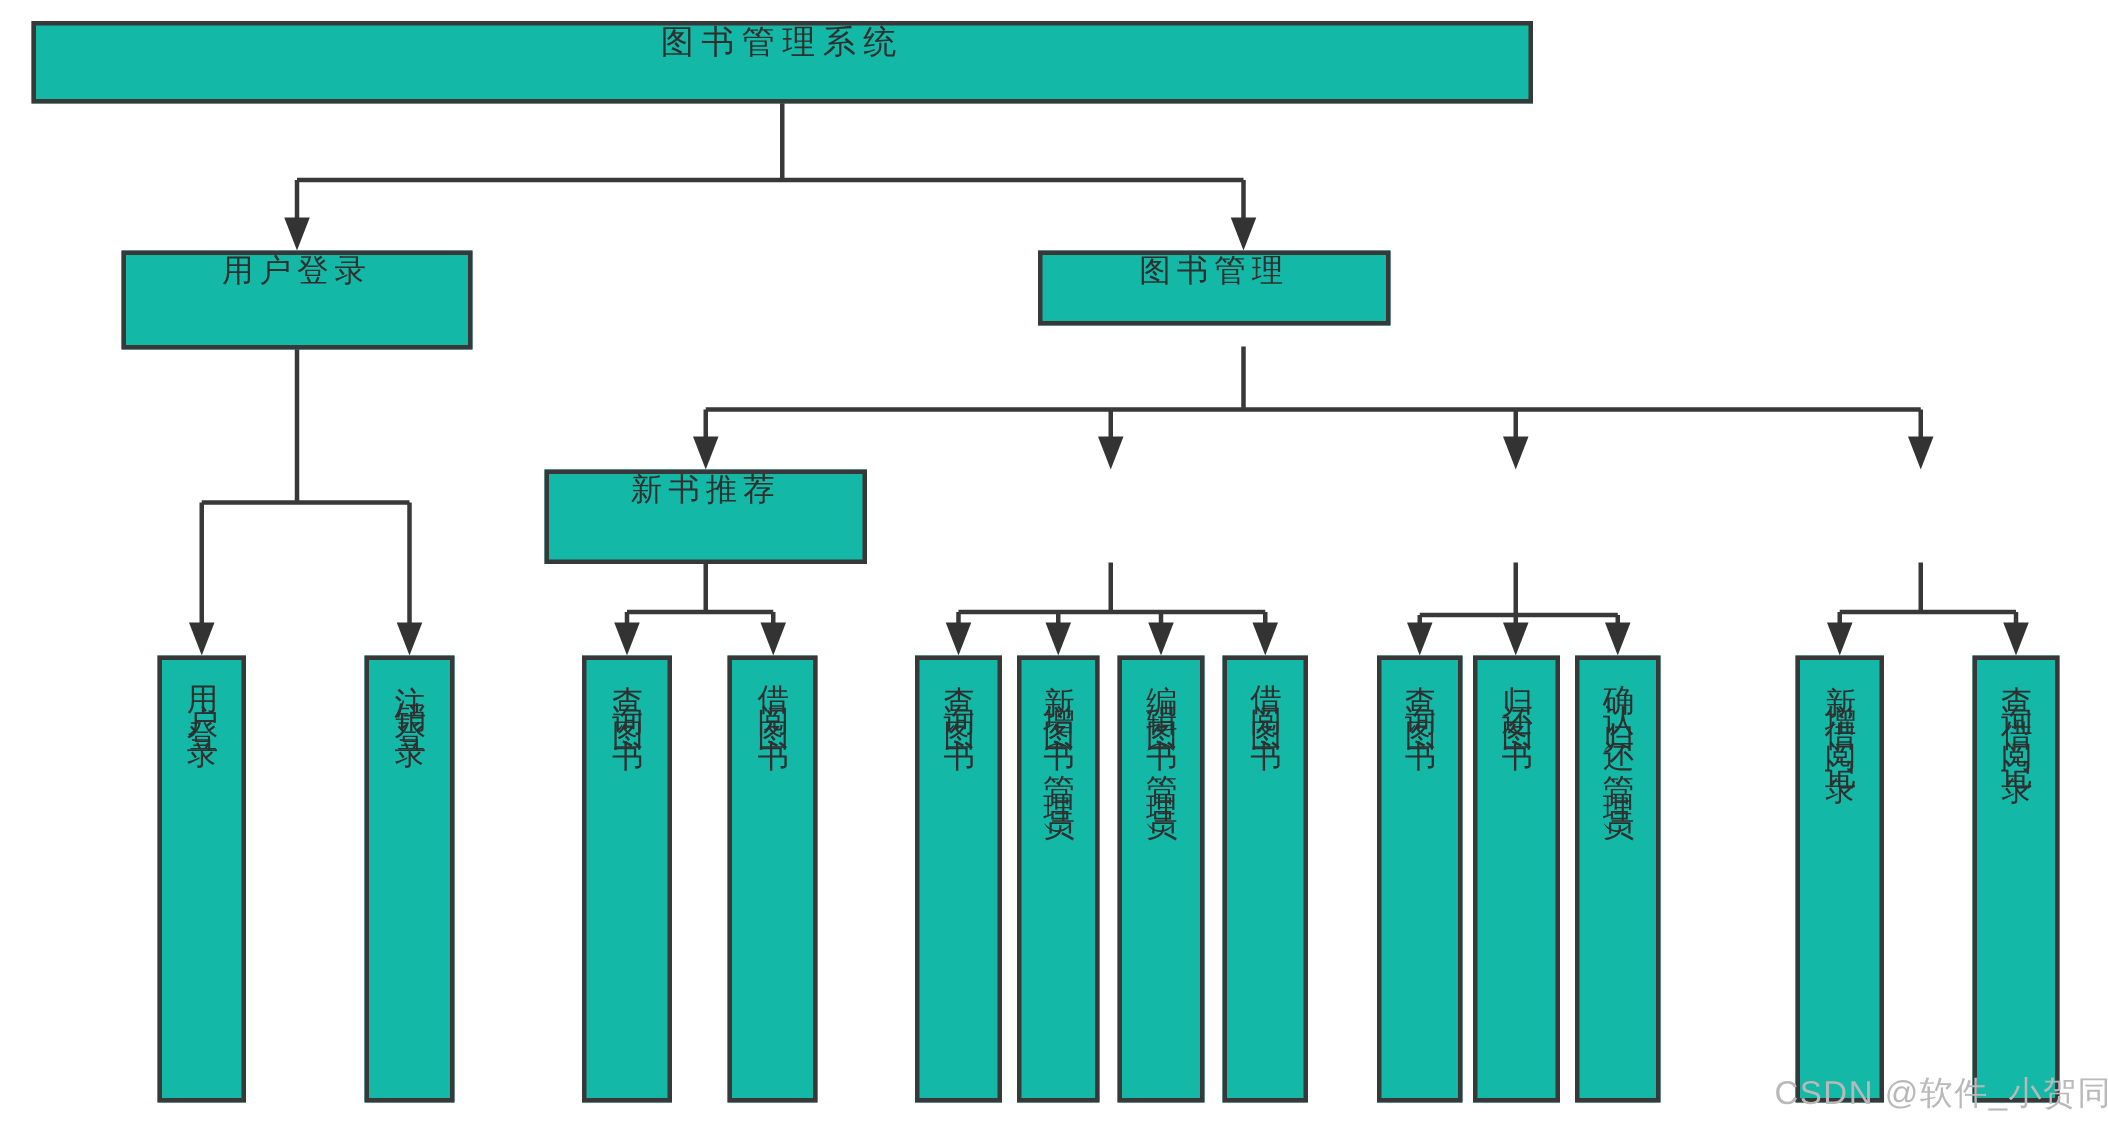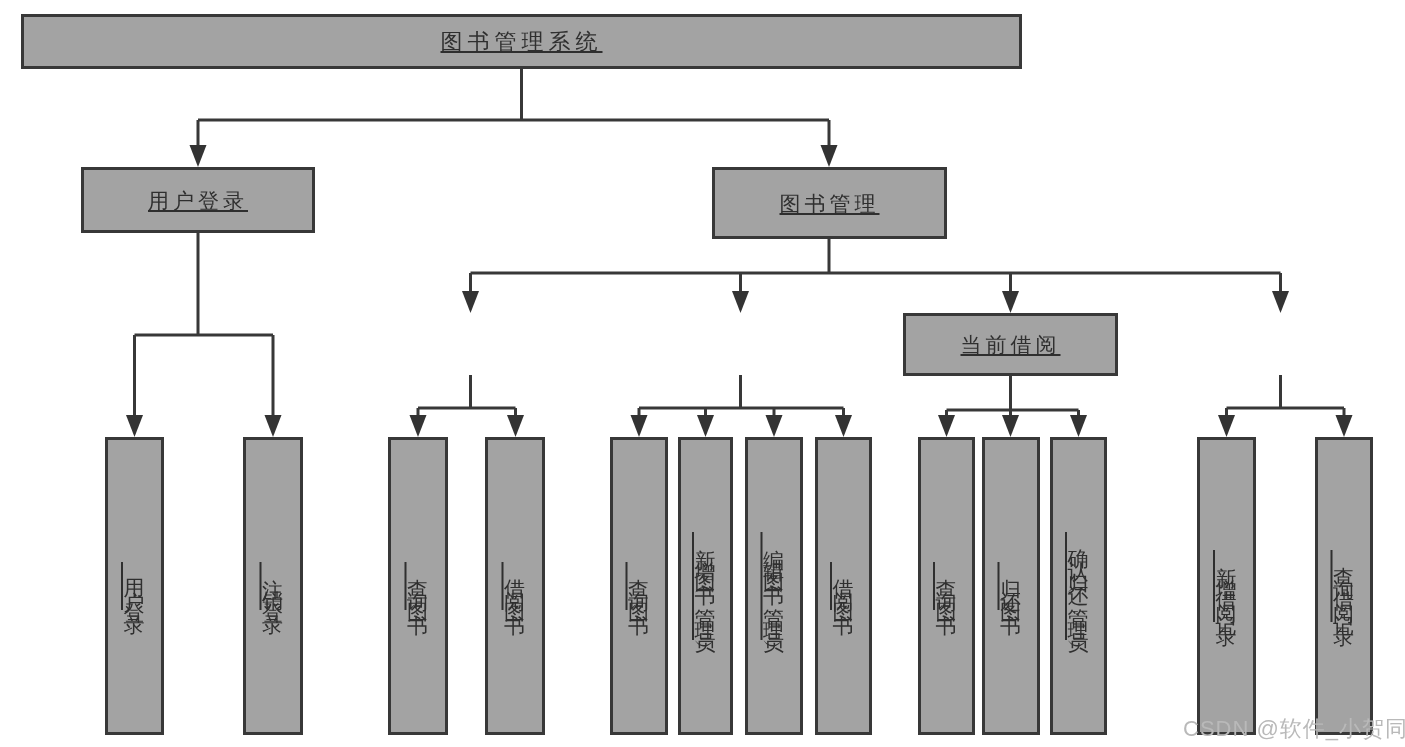--- a/index.html
+++ b/index.html
@@ -2,24 +2,23 @@
 <html><head>
 <meta charset="utf-8">
 <style>
   html,body { margin:0; padding:0; background:#ffffff; }
   .canvas {
     position:relative; width:1405px; height:747px; background:#ffffff;
     font-family:"Liberation Sans","DejaVu Sans",sans-serif; overflow:hidden;
   }
   .connectors { position:absolute; left:0; top:0; width:1405px; height:747px; }
   .box {
-    position:absolute; box-sizing:border-box; background:#a3a3a3;
-    border:3px solid #383838; display:flex; align-items:center; justify-content:center;
+    position:absolute; box-sizing:border-box; background:#14b8a6;
+    border:3px solid #383838; display:flex; align-items:flex-start; justify-content:center;
     color:#2f2f2f;
-    text-decoration:underline;
   }
   .hbox span { font-size:21px; letter-spacing:4px; white-space:nowrap; line-height:1; }
   .root-box span { font-size:22px; letter-spacing:5px; }
   .vbox span {
     writing-mode:vertical-rl; text-orientation:mixed;
     font-size:21px; letter-spacing:12px; line-height:1; white-space:nowrap;
   }
   .watermark {
     position:absolute; left:1183px; top:714px; font-size:22px; letter-spacing:1px;
     color:#b9b9b9; white-space:nowrap; z-index:5;
@@ -82,26 +81,26 @@
     </g>
   </svg>
 
   <div class="box hbox root-box" style="left:21px; top:14px; width:1001px; height:55px;">
     <span>图书管理系统</span>
   </div>
 
   <div class="box hbox" style="left:81px; top:167px; width:234px; height:66px;">
     <span>用户登录</span>
   </div>
-  <div class="box hbox" style="left:712px; top:167px; width:235px; height:72px;">
+  <div class="box hbox" style="left:692px; top:167px; width:235px; height:50px;">
     <span>图书管理</span>
   </div>
 
-  <div class="box hbox" style="left:903px; top:313px; width:215px; height:63px;">
-    <span>当前借阅</span>
+  <div class="box hbox" style="left:363px; top:313px; width:215px; height:63px;">
+    <span>新书推荐</span>
   </div>
 
   <div class="box vbox" style="left:105px; top:437px; width:59px; height:298px;">
     <span>用户登录</span>
   </div>
   <div class="box vbox" style="left:243px; top:437px; width:60px; height:298px;">
     <span>注销登录</span>
   </div>
 
   <div class="box vbox" style="left:388px; top:437px; width:60px; height:298px;">

